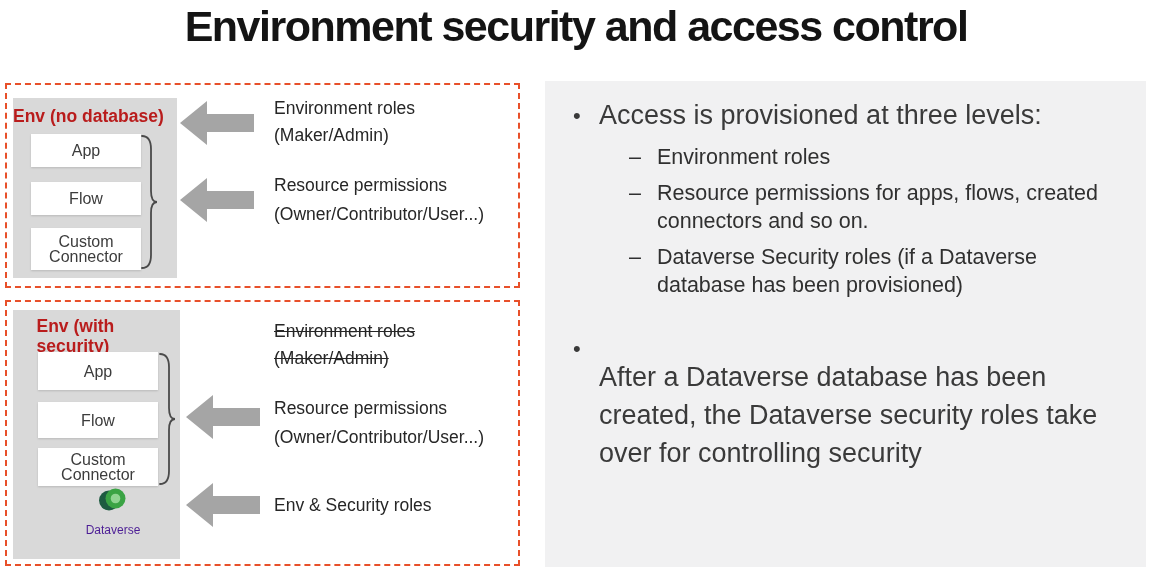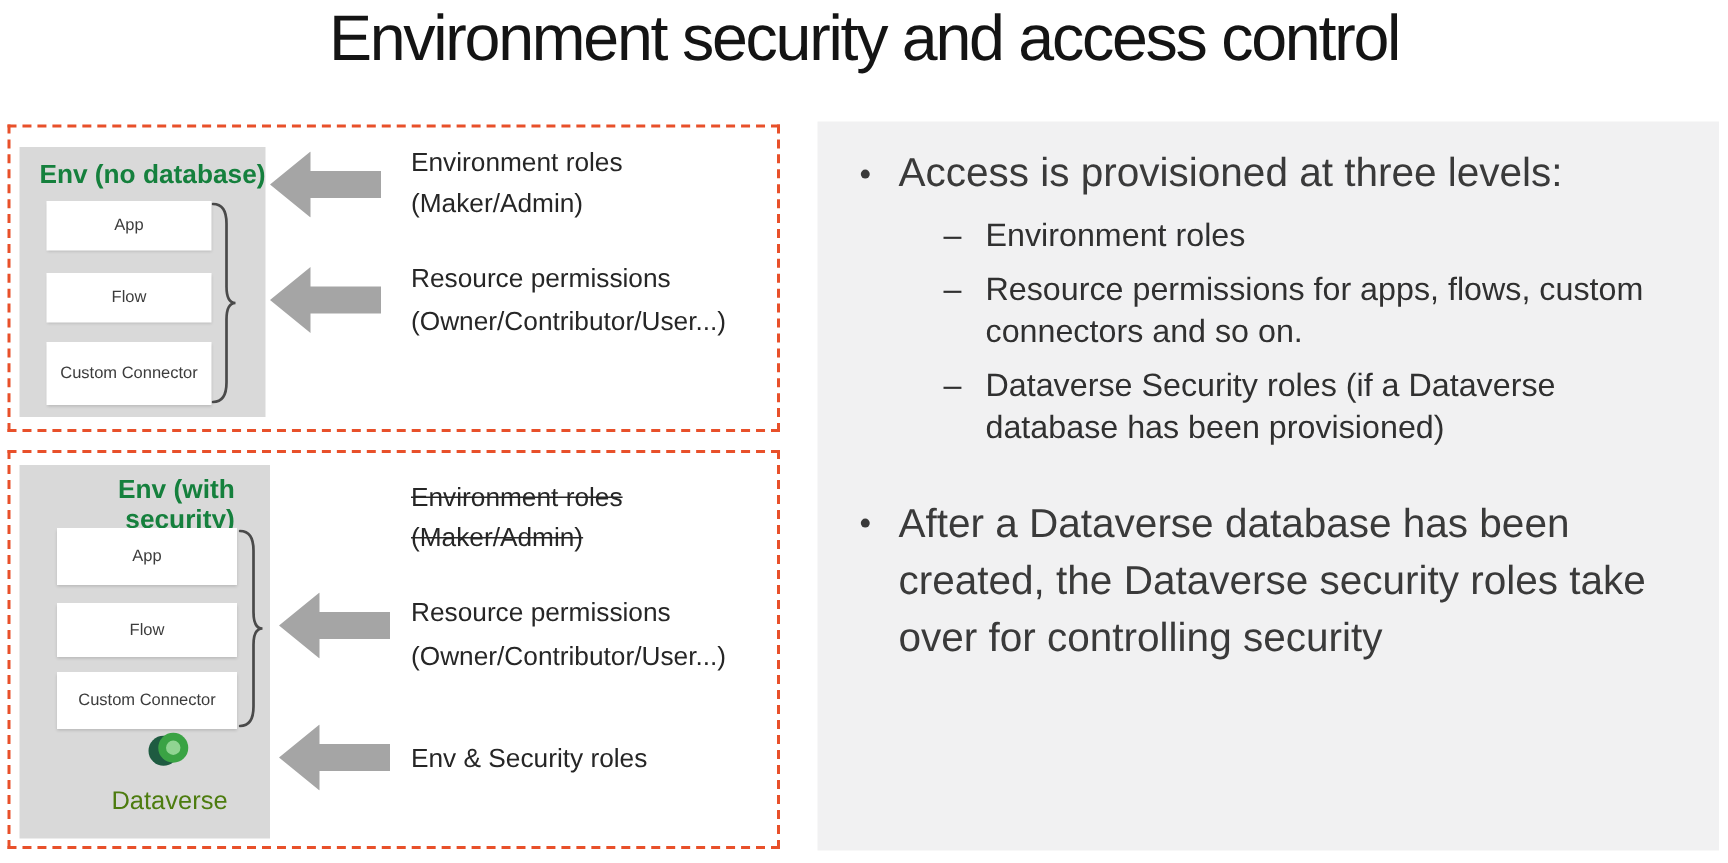--- a/index.html
+++ b/index.html
@@ -2,40 +2,40 @@
 <html><head>
 <meta charset="utf-8">
 <style>
   html,body { margin:0; padding:0; background:#ffffff; }
   #slide {
     position:relative; width:1152px; height:575px; overflow:hidden;
     background:#ffffff; font-family:"Liberation Sans", sans-serif;
   }
   .title {
     position:absolute; top:2px; left:0; width:100%; text-align:center;
-    font-size:43px; font-weight:400; color:#141414; letter-spacing:-1.5px;
+    font-size:43px; font-weight:700; color:#141414; letter-spacing:-1.5px;
   }
   .dashed-box { position:absolute; border:2px dashed #e8502a; background:transparent; }
   #dash1 { left:5px;  top:83px;  width:511px; height:201px; }
   #dash2 { left:5px;  top:300px; width:511px; height:262px; }
 
   .env-box { position:absolute; background:#d9d9d9; }
   #env1 { left:13px; top:98px;  width:164px; height:180px; }
   #env2 { left:13px; top:310px; width:167px; height:249px; }
 
   .env-header {
-    text-align:right; font-weight:700; color:#15803d;
+    text-align:left; font-weight:700; color:#b91c1c;
     font-size:17.5px; line-height:20px; padding-top:8px;
   }
   #env2-header { width:120px; margin:0 auto; padding-top:6px; }
 
   .item {
     position:absolute; background:#ffffff;
     display:flex; align-items:center; justify-content:center; text-align:center;
-    font-size:11px; line-height:15px; color:#3c3c3c;
+    font-size:16px; line-height:15px; color:#3c3c3c;
     box-shadow:0 1px 2px rgba(0,0,0,0.15);
   }
   .g1-item { left:31px; width:110px; }
   .g2-item { left:38px; width:120px; }
   #g1-app  { top:134px; height:33px; }
   #g1-flow { top:182px; height:33px; }
   #g1-cc   { top:228px; height:42px; }
   #g2-app  { top:352px; height:38px; }
   #g2-flow { top:402px; height:36px; }
   #g2-cc   { top:448px; height:38px; }
@@ -57,35 +57,35 @@
   #annot-1a { top:95px; }
   #annot-1b { top:171px; line-height:29px; }
   #annot-2a { top:318px; }
   #annot-2b { top:394px; line-height:29px; }
   #annot-2c { top:479px; line-height:29px;margin-top:12px; }
   .strike { text-decoration:line-through; }
 
   #dataverse {
     position:absolute; left:48px; top:485px; width:130px; text-align:center;
   }
-  #dataverse .dv-label { font-size:17px; color:#4d7c0f; margin-top:4px; }
+  #dataverse .dv-label { font-size:12px; color:#4c1d95; margin-top:4px; }
   #dataverse svg { display:inline-block; }
 
   #panel {
     position:absolute; left:545px; top:81px; width:601px; height:486px;
     background:#f1f1f2; box-sizing:border-box; padding:16px 20px 0 28px;
     color:#3a3a3a;
   }
   .b1 { display:flex; font-size:27px; line-height:37px; }
   .b1 .marker { width:26px; flex:none; font-size:22px; line-height:37px; }
   .subs { margin-left:56px; margin-top:9px; }
   .sub { display:flex; font-size:21.5px; line-height:28.5px; margin-bottom:7px; max-width:470px; color:#303030; }
   .sub .marker { width:28px; flex:none; }
   .b2 { display:flex; font-size:27px; line-height:38px; margin-top:30px; max-width:585px; }
-  .b2 .body { max-width:540px; }
+  .b2 .body { max-width:540px;margin-top:28px; }
 </style>
 </head>
 <body>
 
 <div id="slide">
 
   <div class="title">Environment security and access control</div>
 
   <div class="dashed-box" id="dash1"></div>
   <div class="env-box" id="env1">
@@ -174,21 +174,21 @@
       <span class="marker">•</span>
       <span class="body">Access is provisioned at three levels:</span>
     </div>
     <div class="subs">
       <div class="sub">
         <span class="marker">–</span>
         <span class="body">Environment roles</span>
       </div>
       <div class="sub">
         <span class="marker">–</span>
-        <span class="body">Resource permissions for apps, flows, custom connectors and so on.</span>
+        <span class="body">Resource permissions for apps, flows, created connectors and so on.</span>
       </div>
       <div class="sub">
         <span class="marker">–</span>
         <span class="body">Dataverse Security roles (if a Dataverse database has been provisioned)</span>
       </div>
     </div>
     <div class="b2">
       <span class="marker" style="width:26px;flex:none;font-size:22px;">•</span>
       <span class="body">After a Dataverse database has been created, the Dataverse security roles take over for controlling security</span>
     </div>

